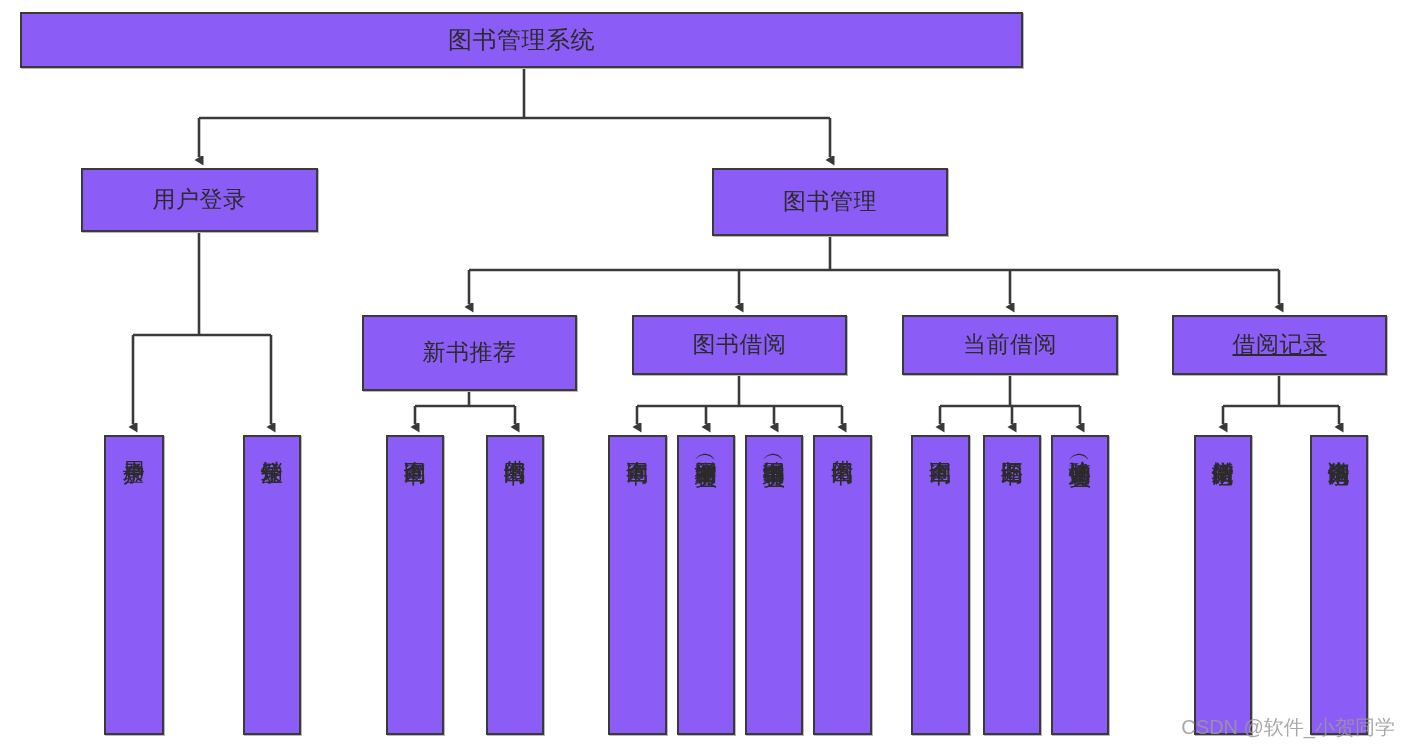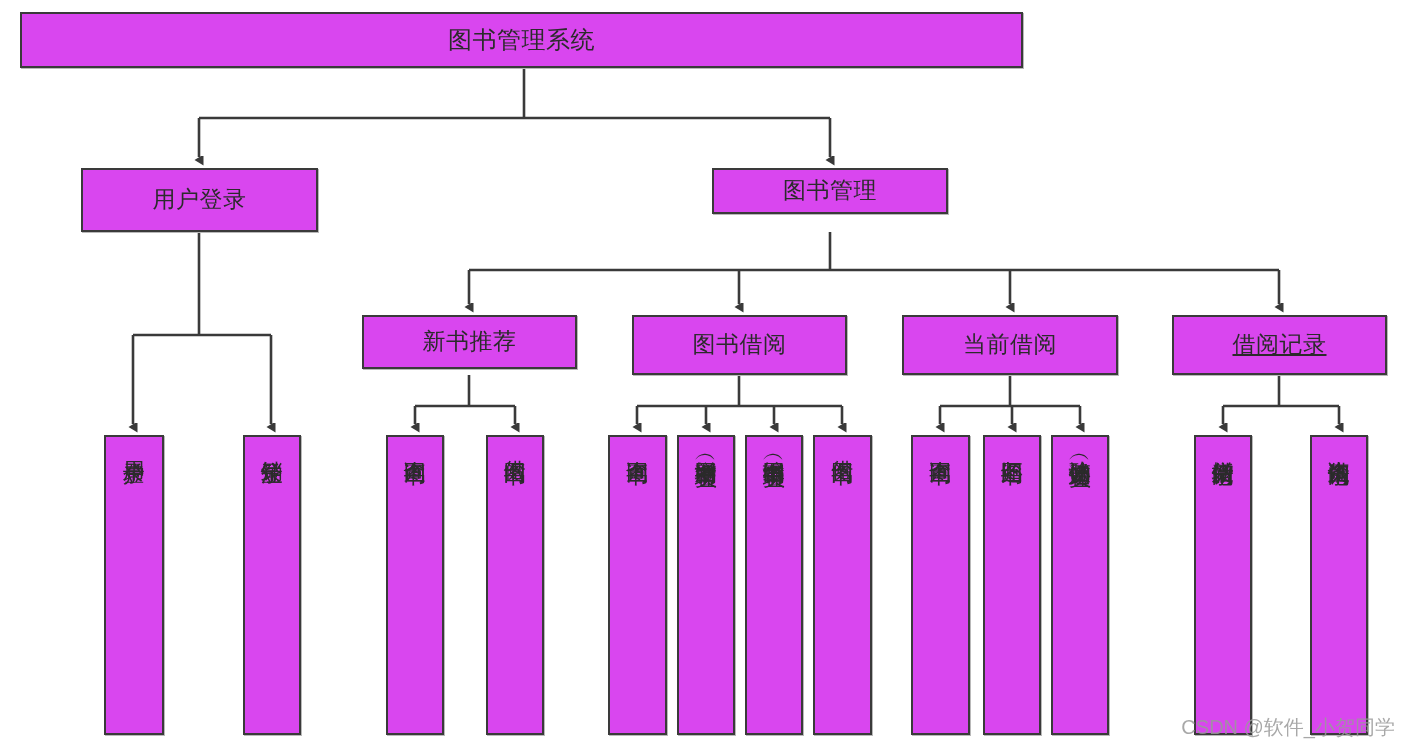--- a/index.html
+++ b/index.html
@@ -21,21 +21,21 @@
     position: absolute;
     left: 0;
     top: 0;
     width: 1405px;
     height: 747px;
     pointer-events: none;
   }
   .node {
     position: absolute;
     box-sizing: border-box;
-    background: #d946ef;
+    background: #8b5cf6;
     border: 2px solid #3a3a3a;
     box-shadow: 1px 1px 0 0 #b9b9b9;
     display: flex;
     align-items: center;
     justify-content: center;
     color: #2b2b2b;
     z-index: 2;
   }
   .node .label {
     display: block;
@@ -124,25 +124,25 @@
       </g>
   </svg>
 
   <div class="node root" style="left: 20px; top: 12px; width: 1003px; height: 56px;">
     <span class="label">图书管理系统</span>
   </div>
 
   <div class="node h" style="left: 81px; top: 168px; width: 237px; height: 64px;">
     <span class="label">用户登录</span>
   </div>
-  <div class="node h" style="left: 712px; top: 168px; width: 236px; height: 46px;">
+  <div class="node h" style="left: 712px; top: 168px; width: 236px; height: 68px;">
     <span class="label">图书管理</span>
   </div>
 
-  <div class="node h" style="left: 362px; top: 315px; width: 215px; height: 54px;">
+  <div class="node h" style="left: 362px; top: 315px; width: 215px; height: 76px;">
     <span class="label">新书推荐</span>
   </div>
   <div class="node h" style="left: 632px; top: 315px; width: 215px; height: 60px;">
     <span class="label">图书借阅</span>
   </div>
   <div class="node h" style="left: 902px; top: 315px; width: 216px; height: 60px;">
     <span class="label">当前借阅</span>
   </div>
   <div class="node h" style="left: 1172px; top: 315px; width: 215px; height: 60px; text-decoration: underline;">
     <span class="label">借阅记录</span>

